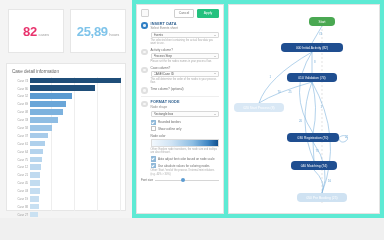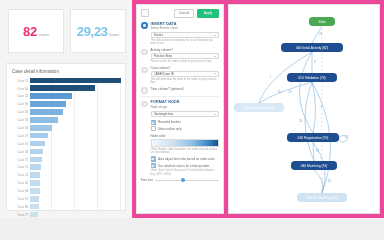--- a/index.html
+++ b/index.html
@@ -5,21 +5,21 @@
   html, body {
     margin: 0;
     padding: 0;
     background: #f0f0f0;
     font-family: "Liberation Sans", sans-serif;
   }
   #app {
     position: relative;
     width: 384px;
     height: 218px;
-    background: #ec4899;
+    background: #5eead4;
     overflow: hidden;
   }
 
   
   .dash {
     position: absolute;
     left: 0; top: 0;
     width: 132px; height: 218px;
     background: #f4f4f4;
   }
@@ -313,21 +313,21 @@
 
     <div class="kpi-row">
       <div class="kpi-card">
         <div class="kpi-inner">
           <span class="kpi-value cases">82</span>
           <span class="kpi-unit">cases</span>
         </div>
       </div>
       <div class="kpi-card">
         <div class="kpi-inner">
-          <span class="kpi-value hours">29,23</span>
+          <span class="kpi-value hours">25,89</span>
           <span class="kpi-unit">hours</span>
         </div>
       </div>
     </div>
 
     <div class="chart-card">
       <div class="chart-title">Case detail information</div>
       <div class="chart-plot" id="chart-plot">
           <div class="gridline" style="left: calc(21% + 17px);"></div>
           <div class="gridline" style="left: calc(42% + 17px);"></div>

